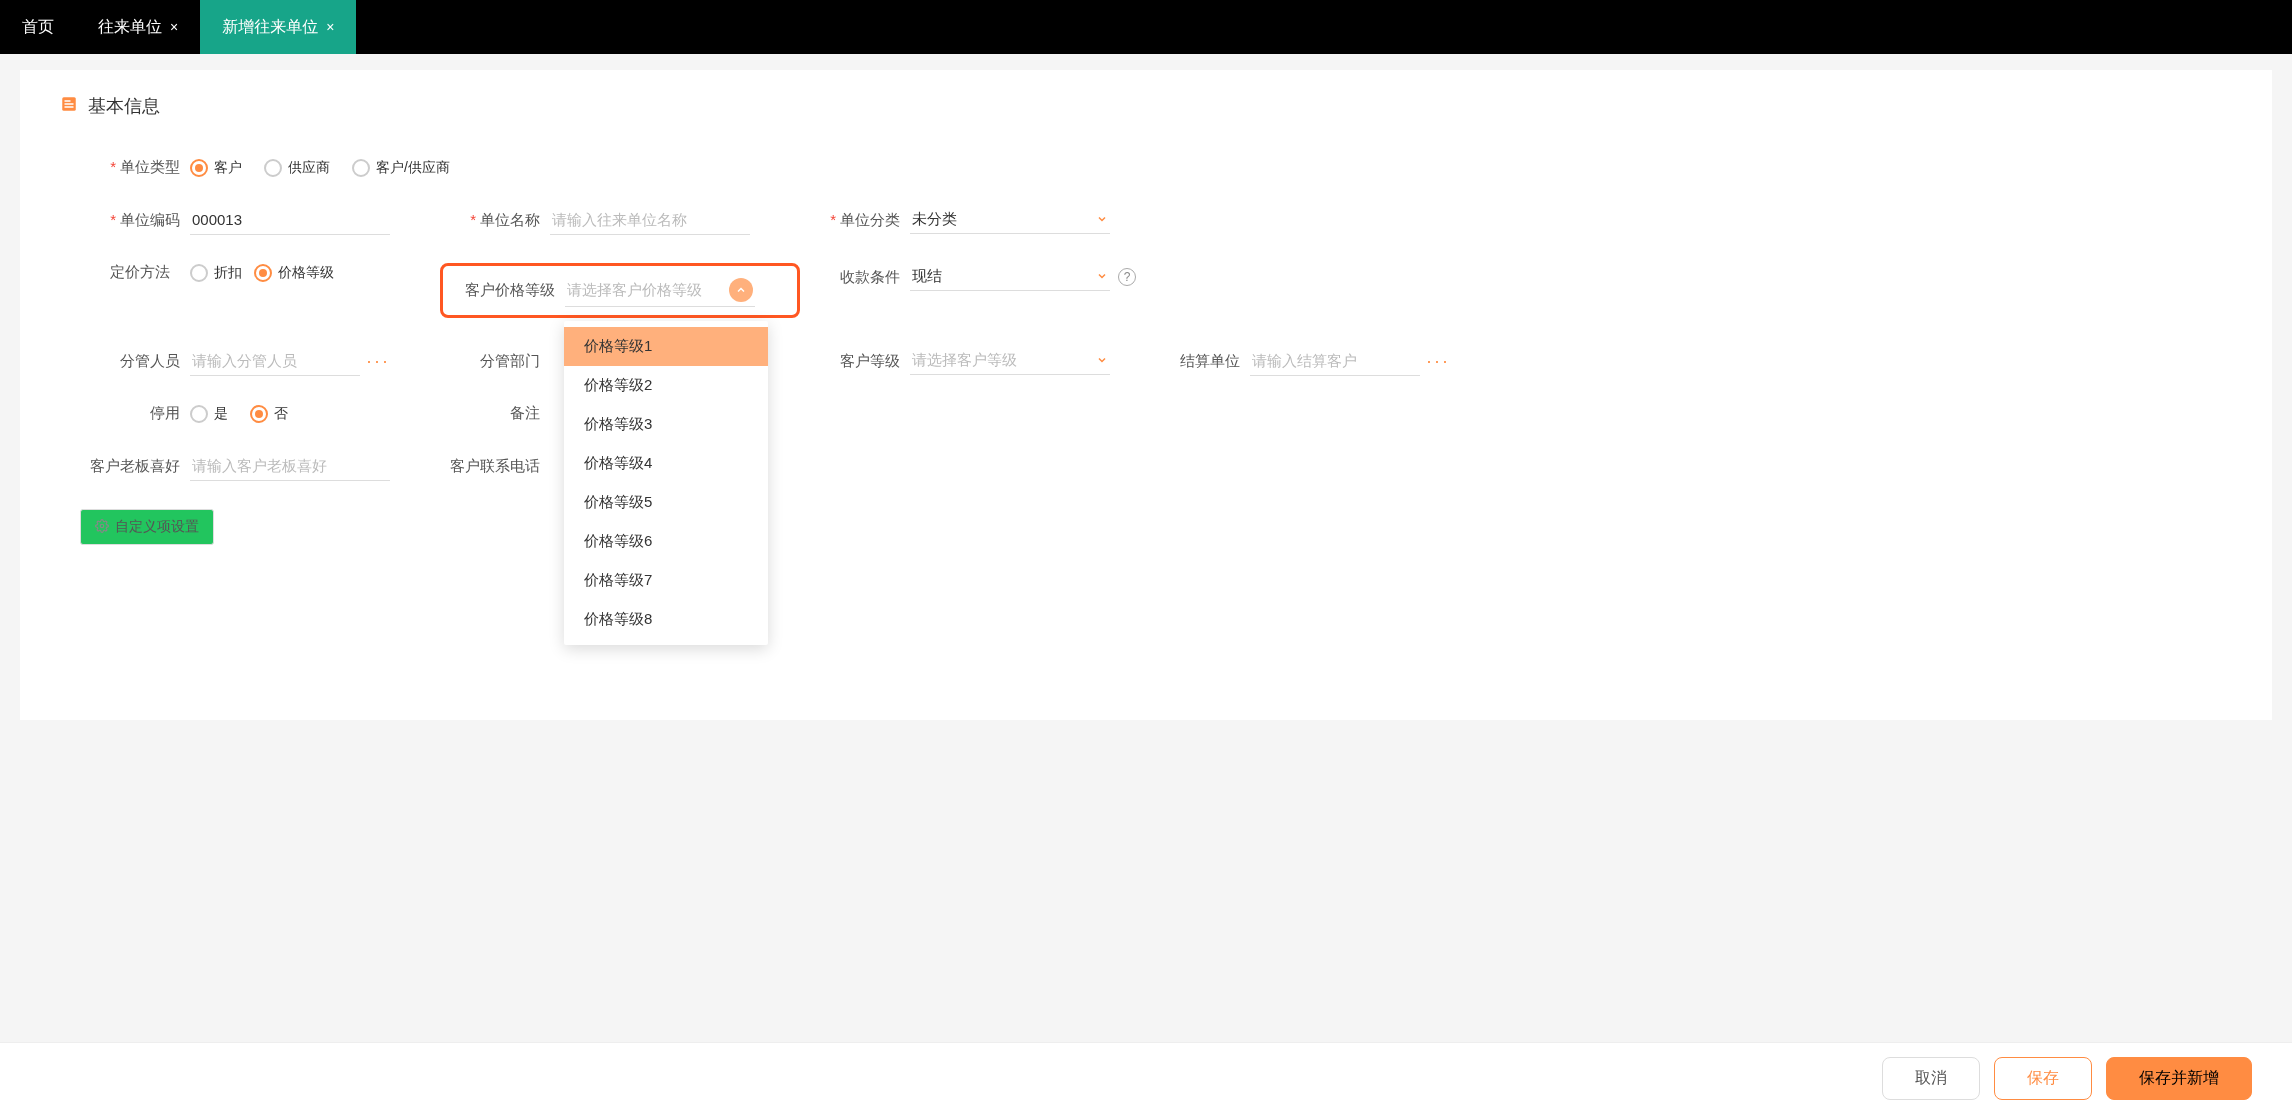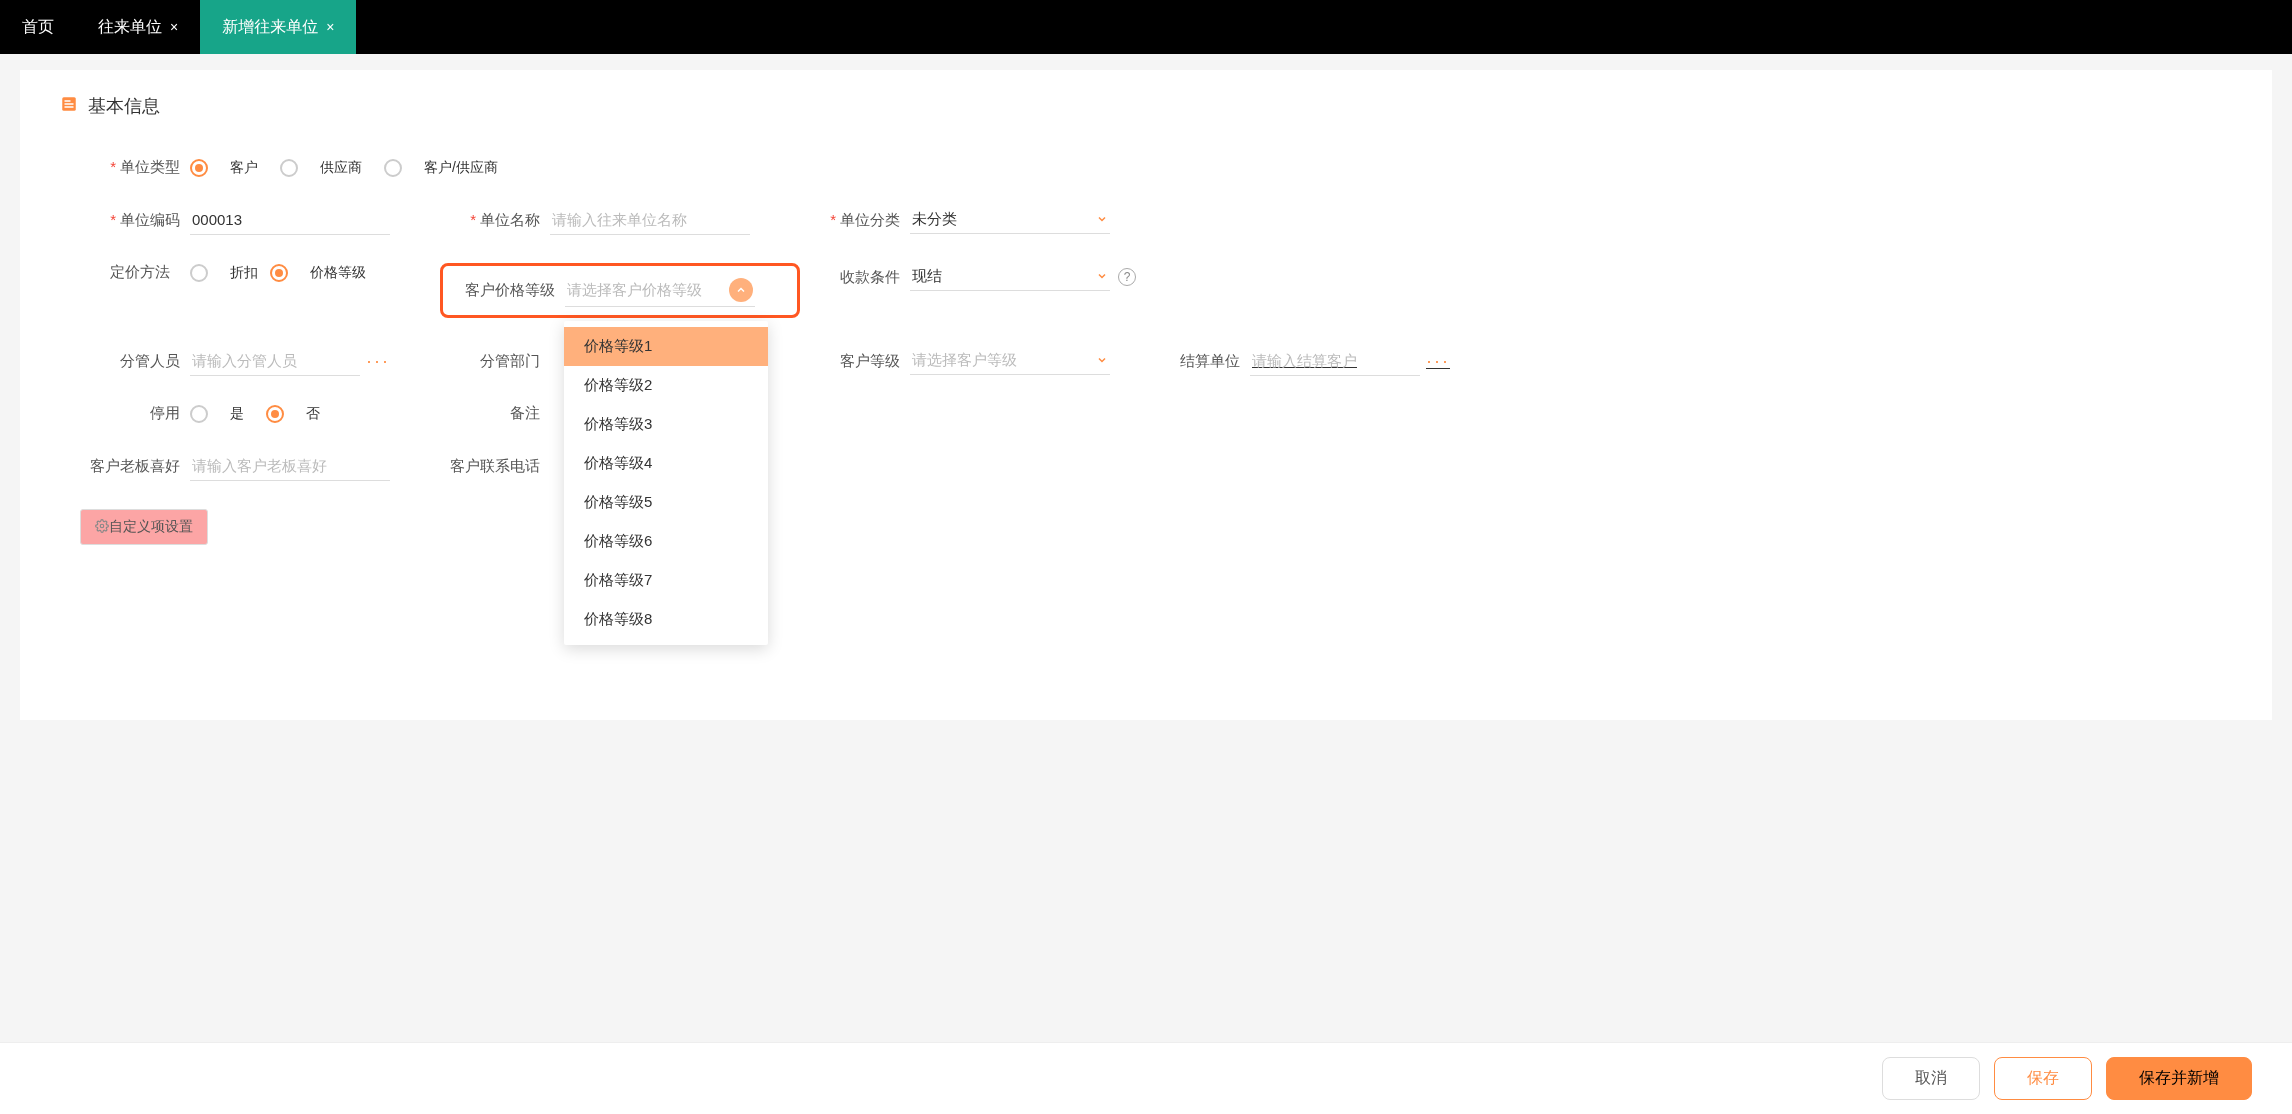--- a/index.html
+++ b/index.html
@@ -81,21 +81,21 @@
   flex: 1;
 }
 .radio-group {
   display: flex;
   gap: 22px;
   align-items: center;
 }
 .radio {
   display: inline-flex;
   align-items: center;
-  gap: 22px;
+  gap: 6px;
   cursor: pointer;
 }
 .radio-circle {
   width: 18px; height: 18px;
   border: 2px solid #ccc;
   border-radius: 50%;
   display: inline-flex;
   align-items: center;
   justify-content: center;
 }
@@ -169,28 +169,29 @@
   border: 1px solid #ff8c42;
   border-radius: 16px;
   color: #ff8c42;
   background: #fff;
   padding: 6px 18px;
   font-size: 14px;
   cursor: pointer;
 }
 .custom-btn {
   border: 1px solid #ddd;
-  background: #fca5a5;
+  background: #22c55e;
   padding: 8px 14px;
   font-size: 14px;
   color: #555;
   cursor: pointer;
   border-radius: 3px;
   display: inline-flex;
   align-items: center;
+  gap: 6px;
 }
 .dropdown {
   position: absolute;
   background: #fff;
   box-shadow: 0 4px 16px rgba(0,0,0,0.15);
   width: 204px;
   max-height: 360px;
   overflow-y: auto;
   z-index: 50;
   border-radius: 2px;
@@ -393,21 +394,21 @@
           <div class="select-wrap">
             <span class="placeholder value">请选择客户等级</span>
             <span class="chev"><svg class="chev-svg" viewBox="0 0 24 24" fill="none" stroke="#ff8c42" stroke-width="3">
                   <polyline points="6 9 12 15 18 9"></polyline>
                 </svg></span>
           </div>
         </div>
       </div>
       <div class="form-item" style="width:340px;">
         <div class="form-label" style="width:90px;"><span>结算单位</span></div>
-        <div class="form-control" style="display:flex;align-items:center;text-decoration:underline;">
+        <div class="form-control" style="display:flex;align-items:center;">
           <input class="text-input" style="width: 170px;" placeholder="请输入结算客户">
           <span class="dots">···</span>
         </div>
       </div>
     </div>
 
 
     <div class="form-row">
       <div class="form-item">
         <div class="form-label"><span>停用</span></div>

